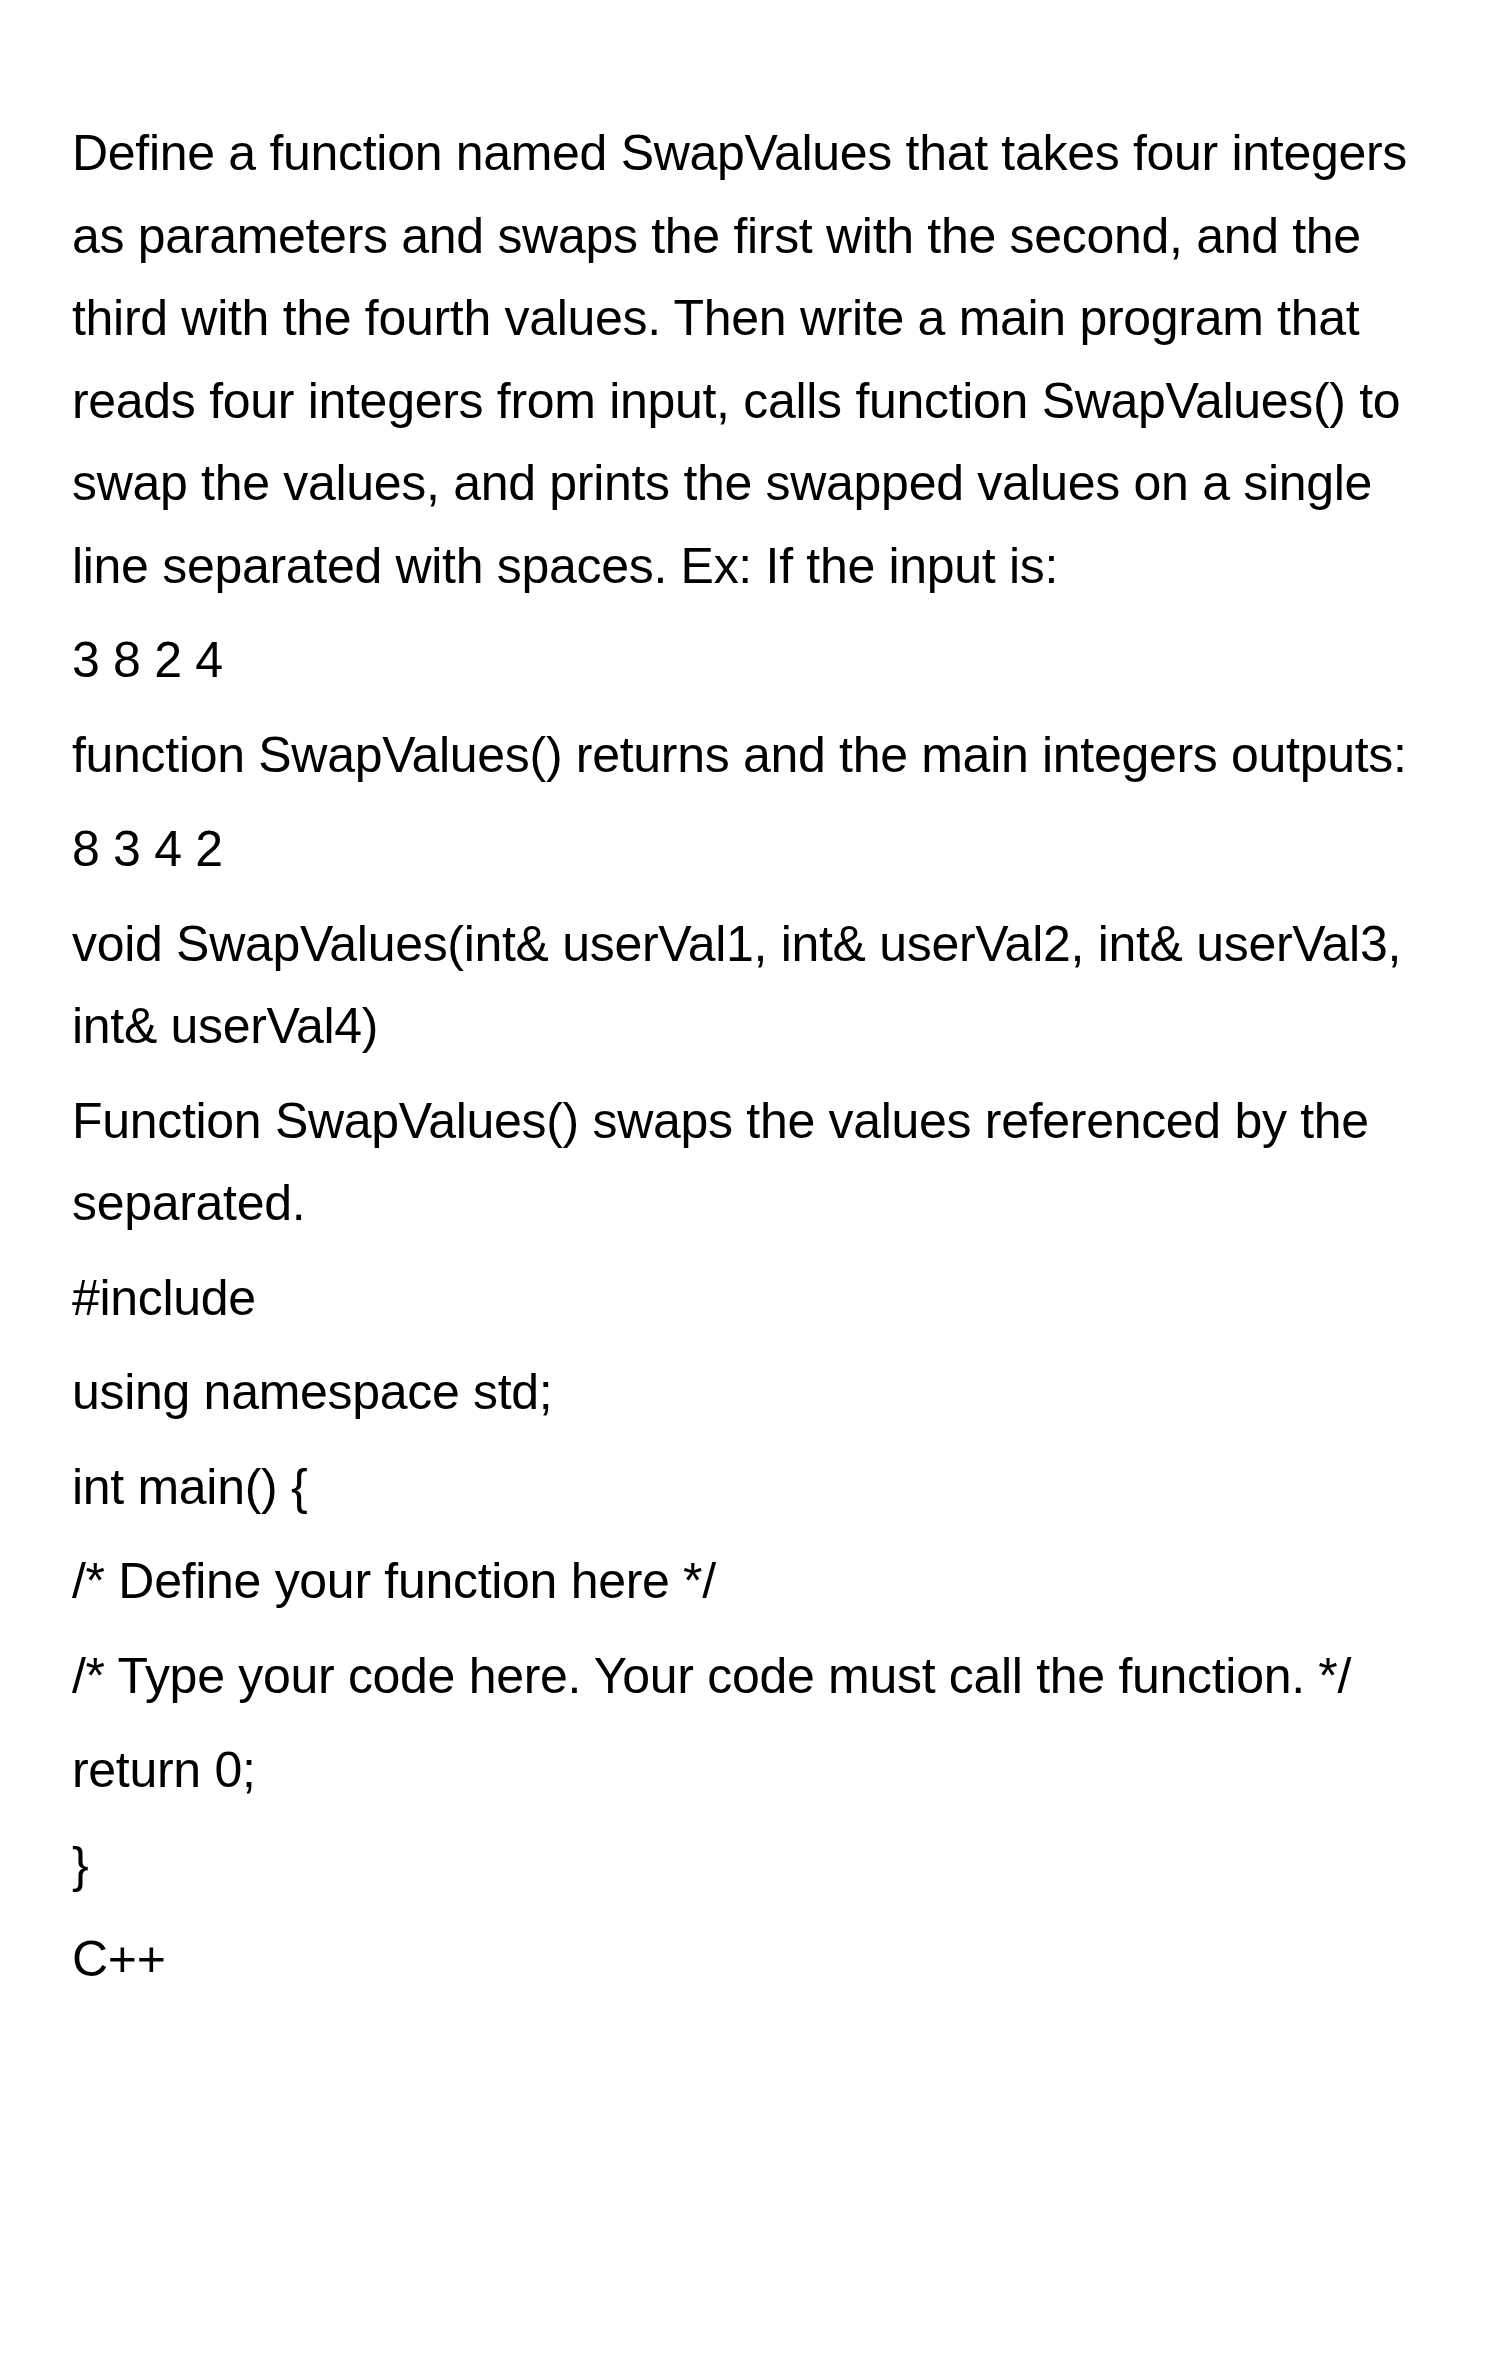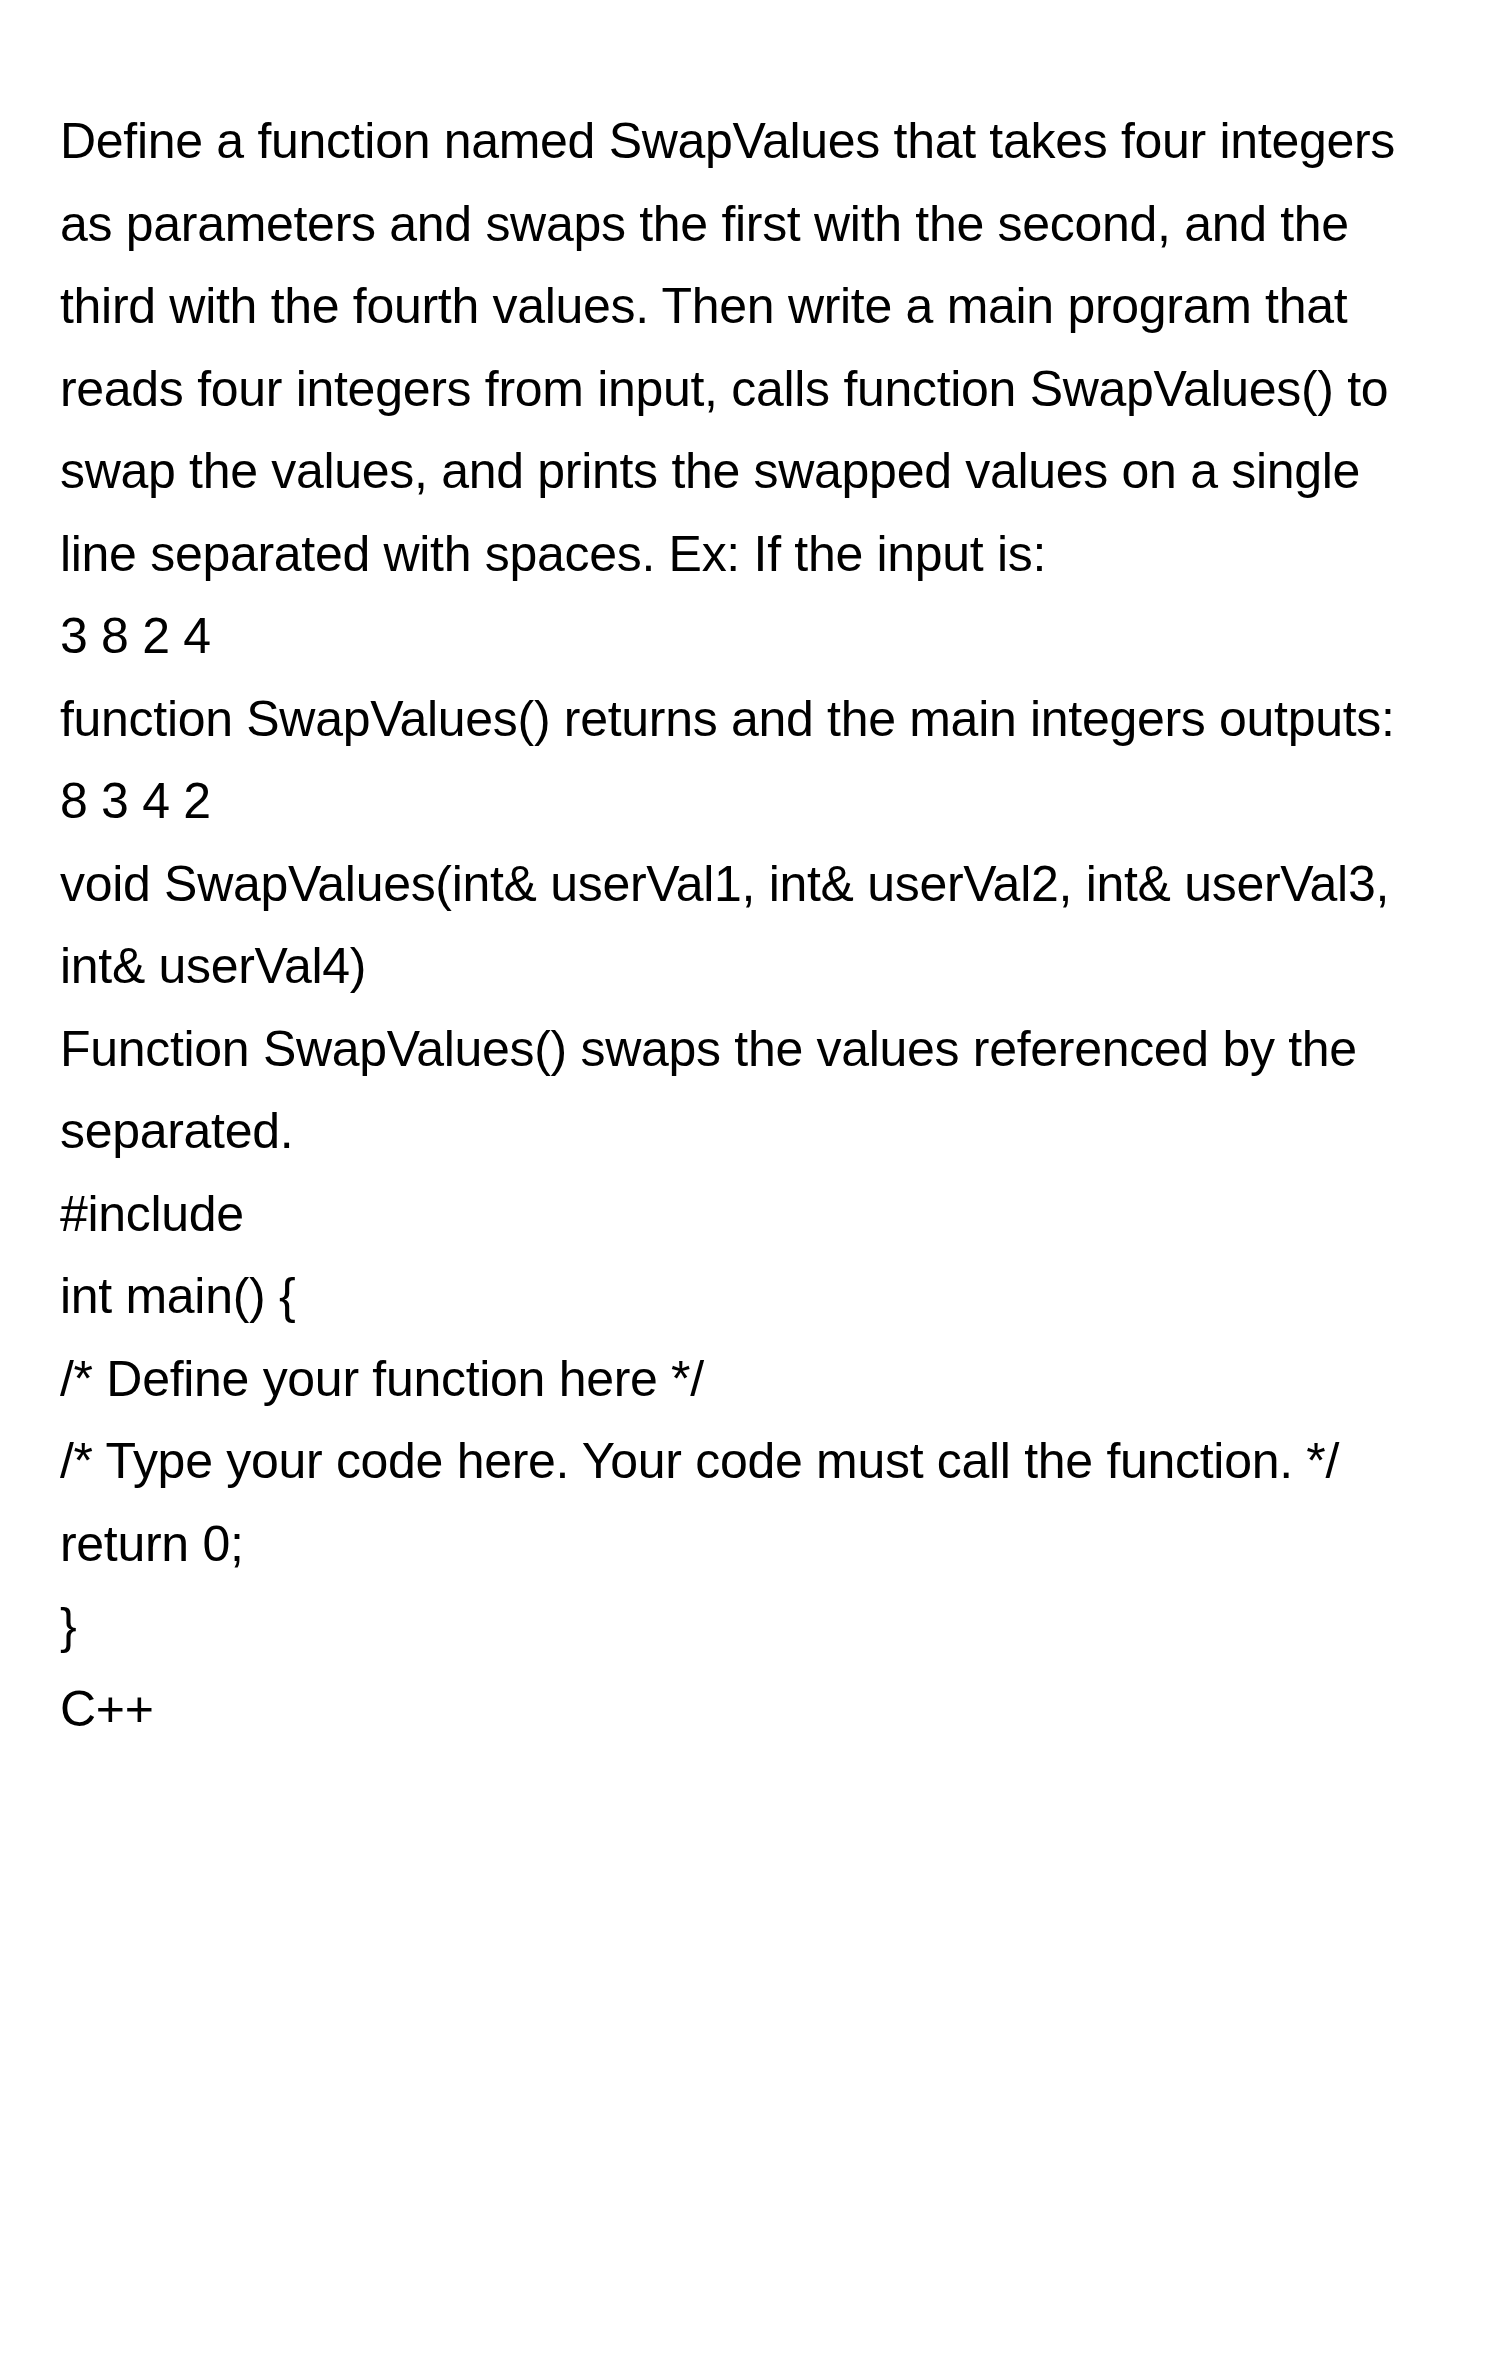--- a/index.html
+++ b/index.html
@@ -15,33 +15,34 @@
       padding: 100px 60px 60px 60px;
     }
     .content {
       font-size: 50px;
       line-height: 1.65;
       color: #000000;
       letter-spacing: -0.3px;
       font-weight: 400;
     }
     .content p {
-      margin: 0;
+      margin: 12px;
     }
   </style>
 </head>
 <body>
 
 <div class="content">
   <p>Define a function named SwapValues that takes four integers as parameters and swaps the first with the second, and the third with the fourth values. Then write a main program that reads four integers from input, calls function SwapValues() to swap the values, and prints the swapped values on a single line separated with spaces. Ex: If the input is:</p>
   <p>3 8 2 4</p>
   <p>function SwapValues() returns and the main integers outputs:</p>
   <p>8 3 4 2</p>
   <p>void SwapValues(int&amp; userVal1, int&amp; userVal2, int&amp; userVal3, int&amp; userVal4)</p>
   <p>Function SwapValues() swaps the values referenced by the separated.</p>
   <p>#include</p>
+  <p>using namespace std;</p>
   <p>int main() {</p>
   <p>/* Define your function here */</p>
   <p>/* Type your code here. Your code must call the function. */</p>
   <p>return 0;</p>
   <p>}</p>
   <p>C++</p>
 </div>
 
 </body></html>

